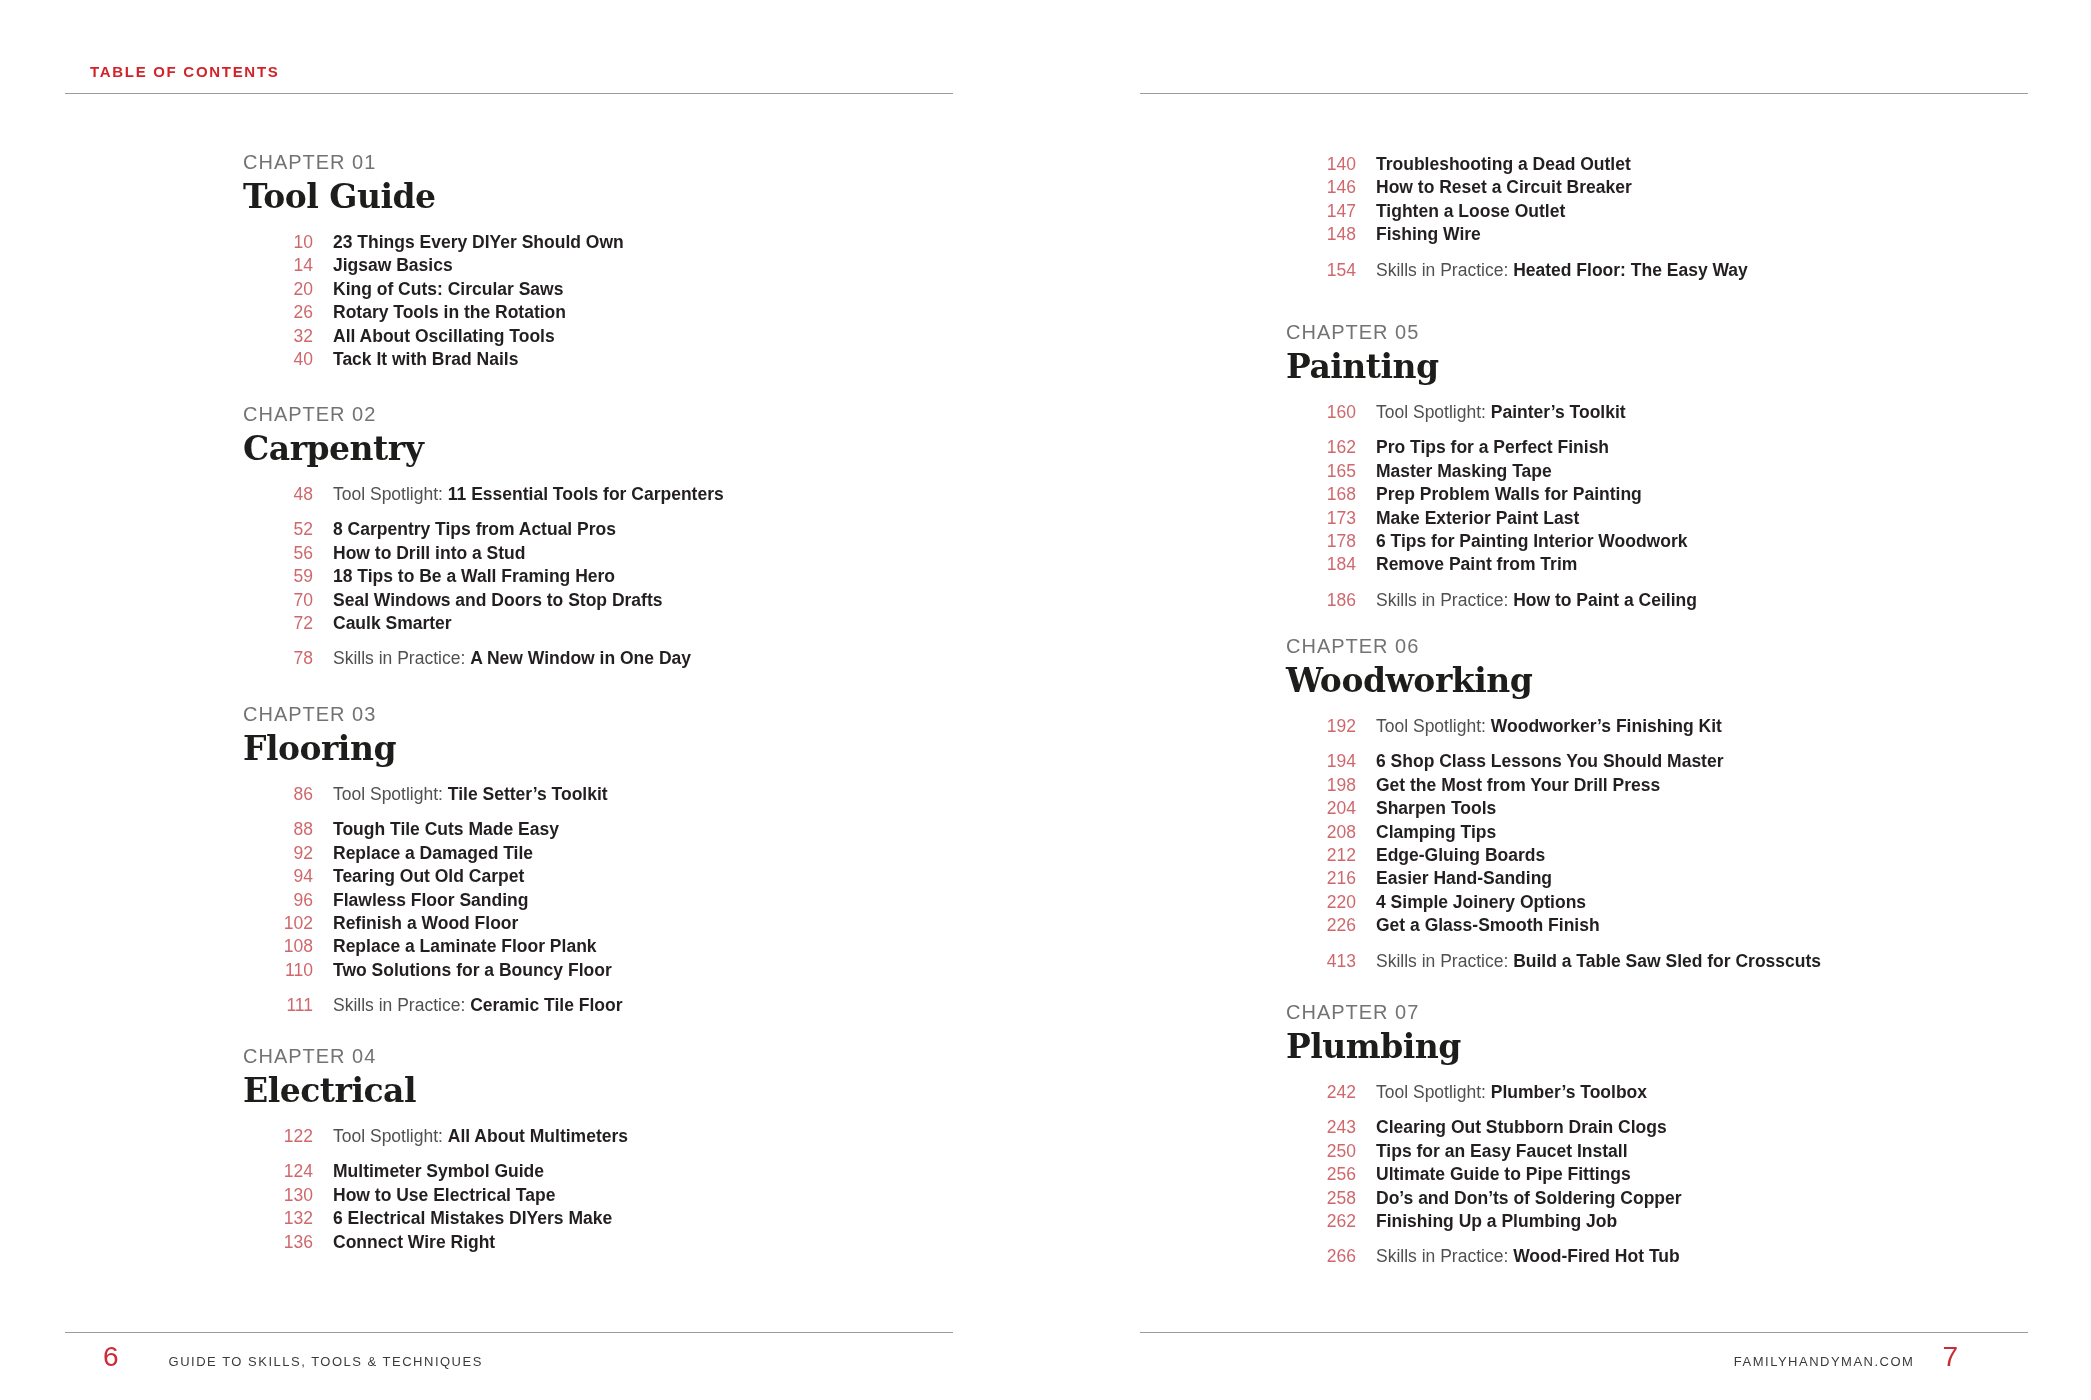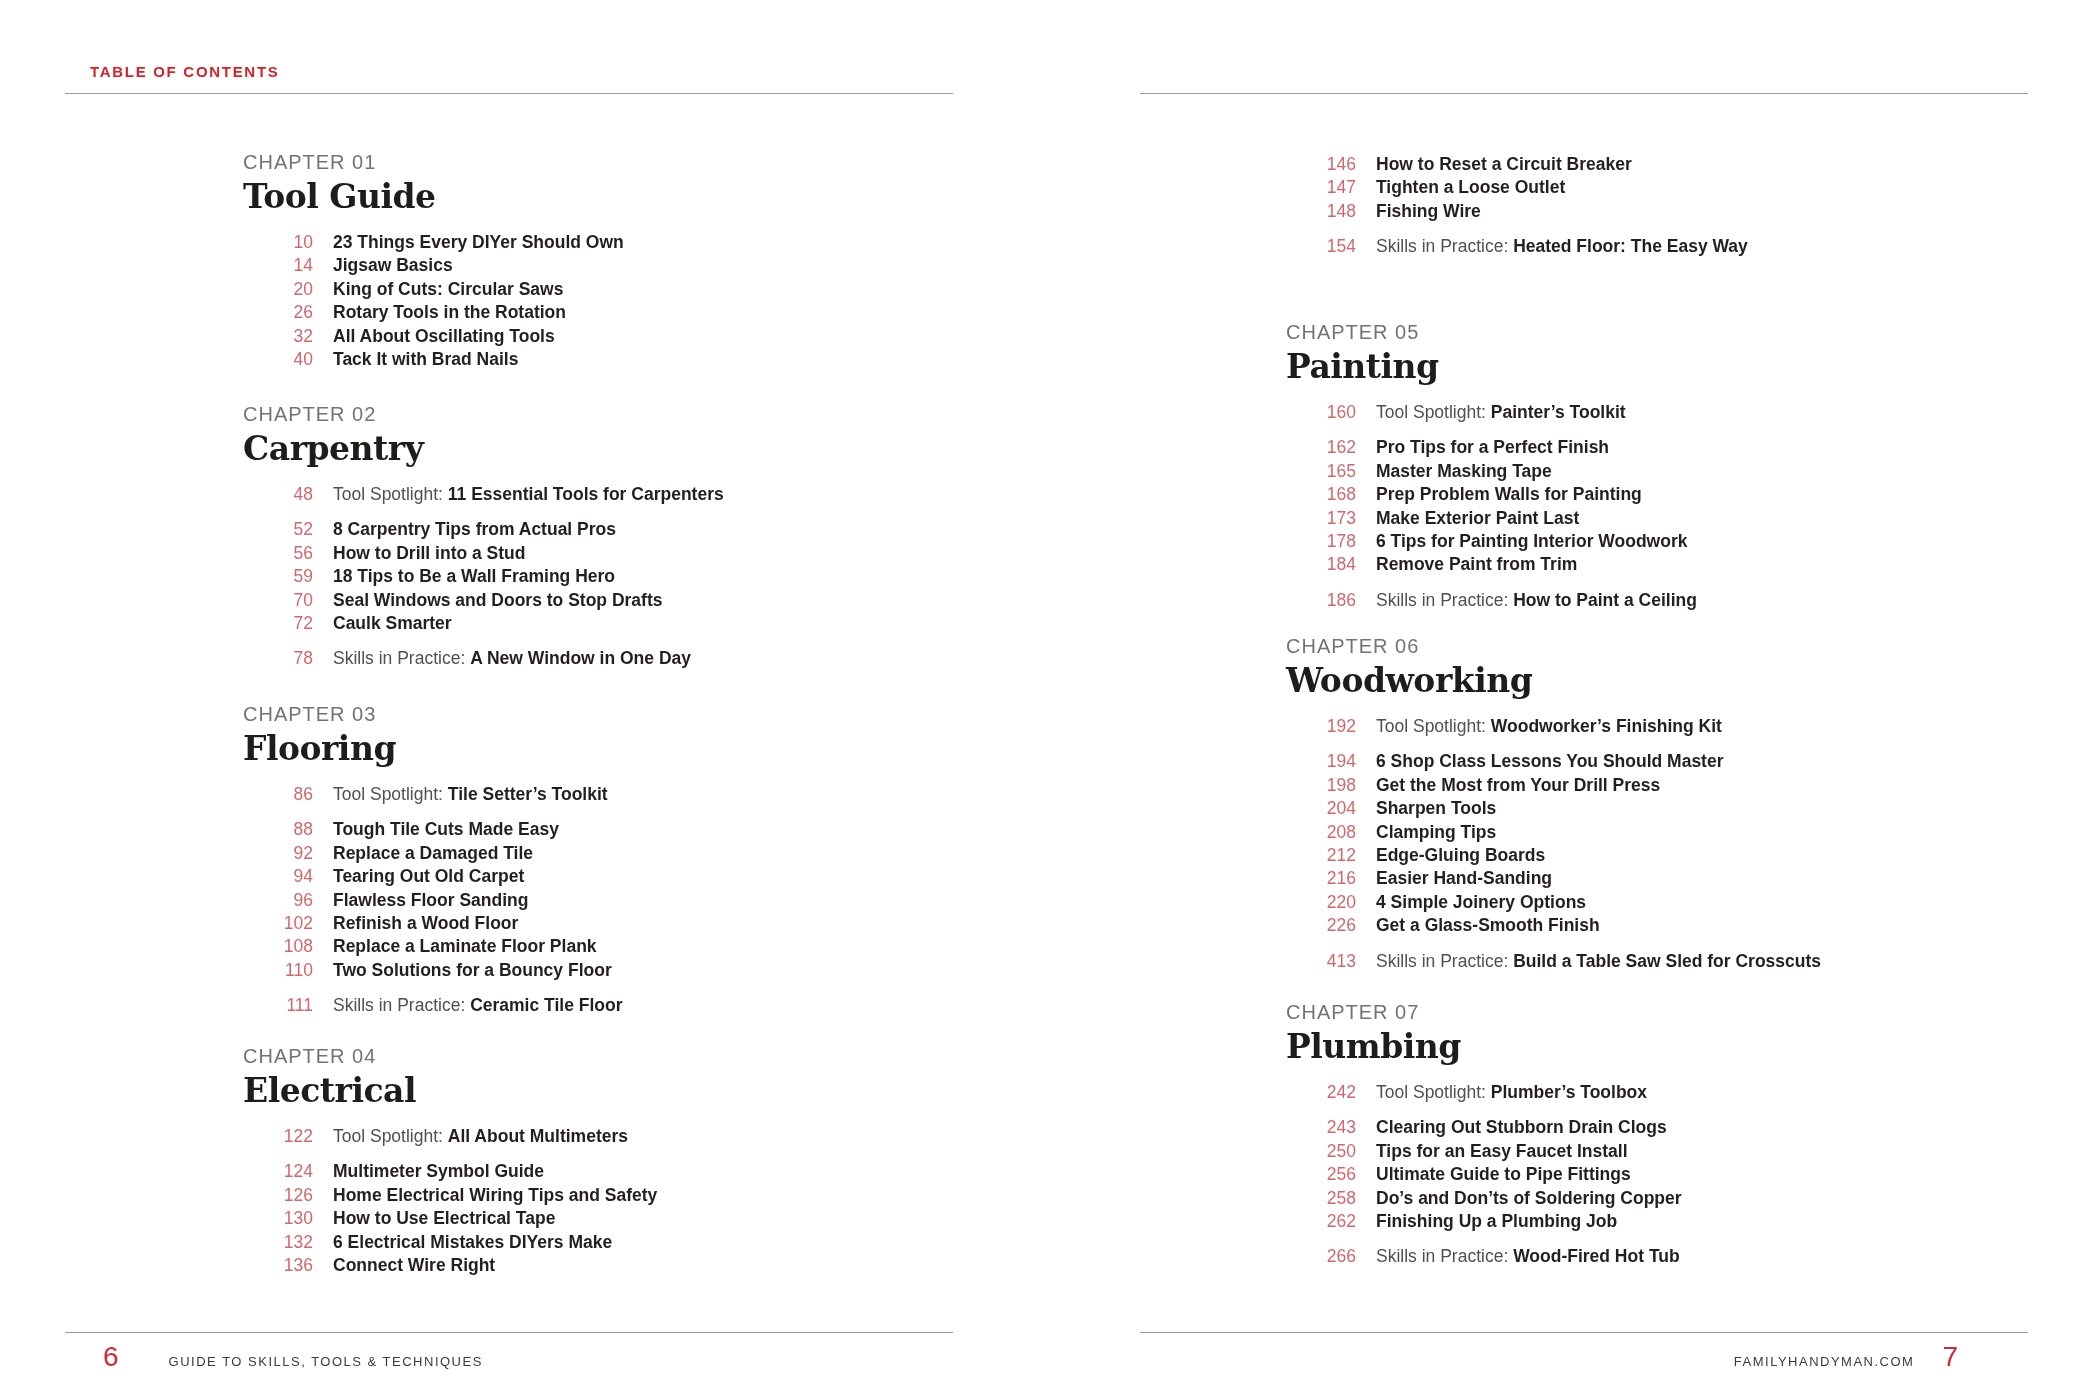--- a/index.html
+++ b/index.html
@@ -202,24 +202,20 @@
     <span class="entry-num">122</span>
     <span class="entry-text"><span class="entry-prefix">Tool Spotlight: </span><span class="entry-title">All About Multimeters</span></span>
   </div>
         </div>
         <div class="group">
           <div class="entry">
     <span class="entry-num">124</span>
     <span class="entry-text"><span class="entry-prefix"></span><span class="entry-title">Multimeter Symbol Guide</span></span>
   </div>
           <div class="entry">
-    <span class="entry-num">126</span>
-    <span class="entry-text"><span class="entry-prefix"></span><span class="entry-title">Home Electrical Wiring Tips and Safety</span></span>
-  </div>
-          <div class="entry">
     <span class="entry-num">130</span>
     <span class="entry-text"><span class="entry-prefix"></span><span class="entry-title">How to Use Electrical Tape</span></span>
   </div>
           <div class="entry">
     <span class="entry-num">132</span>
     <span class="entry-text"><span class="entry-prefix"></span><span class="entry-title">6 Electrical Mistakes DIYers Make</span></span>
   </div>
           <div class="entry">
     <span class="entry-num">136</span>
     <span class="entry-text"><span class="entry-prefix"></span><span class="entry-title">Connect Wire Right</span></span>
@@ -234,20 +230,24 @@
   <div class="footer-rule"></div>
   <div class="footer" id="footer-right">
     <span class="footer-text">FAMILYHANDYMAN.COM</span>
     <span class="footer-num">7</span>
   </div>
 <section class="chapter cont" style="top: 153px;">
 
     <div class="ch-list">
         <div class="group">
           <div class="entry">
+    <span class="entry-num">140</span>
+    <span class="entry-text"><span class="entry-prefix"></span><span class="entry-title">Troubleshooting a Dead Outlet</span></span>
+  </div>
+          <div class="entry">
     <span class="entry-num">146</span>
     <span class="entry-text"><span class="entry-prefix"></span><span class="entry-title">How to Reset a Circuit Breaker</span></span>
   </div>
           <div class="entry">
     <span class="entry-num">147</span>
     <span class="entry-text"><span class="entry-prefix"></span><span class="entry-title">Tighten a Loose Outlet</span></span>
   </div>
           <div class="entry">
     <span class="entry-num">148</span>
     <span class="entry-text"><span class="entry-prefix"></span><span class="entry-title">Fishing Wire</span></span>

